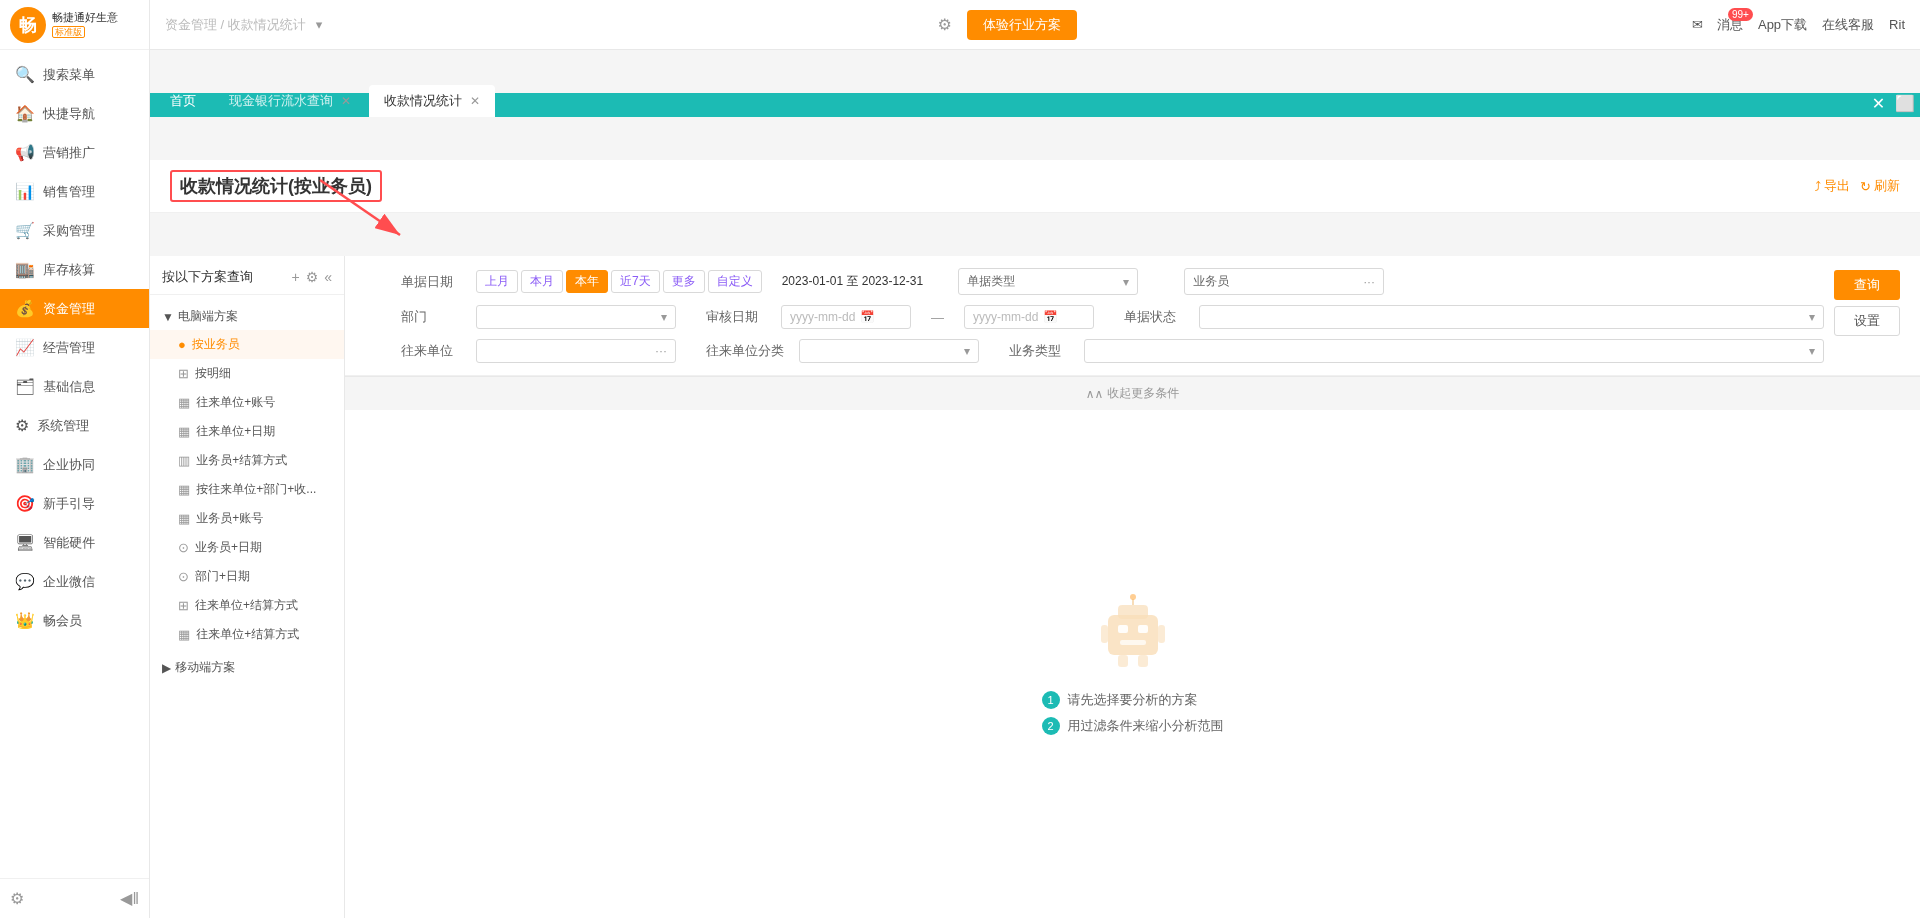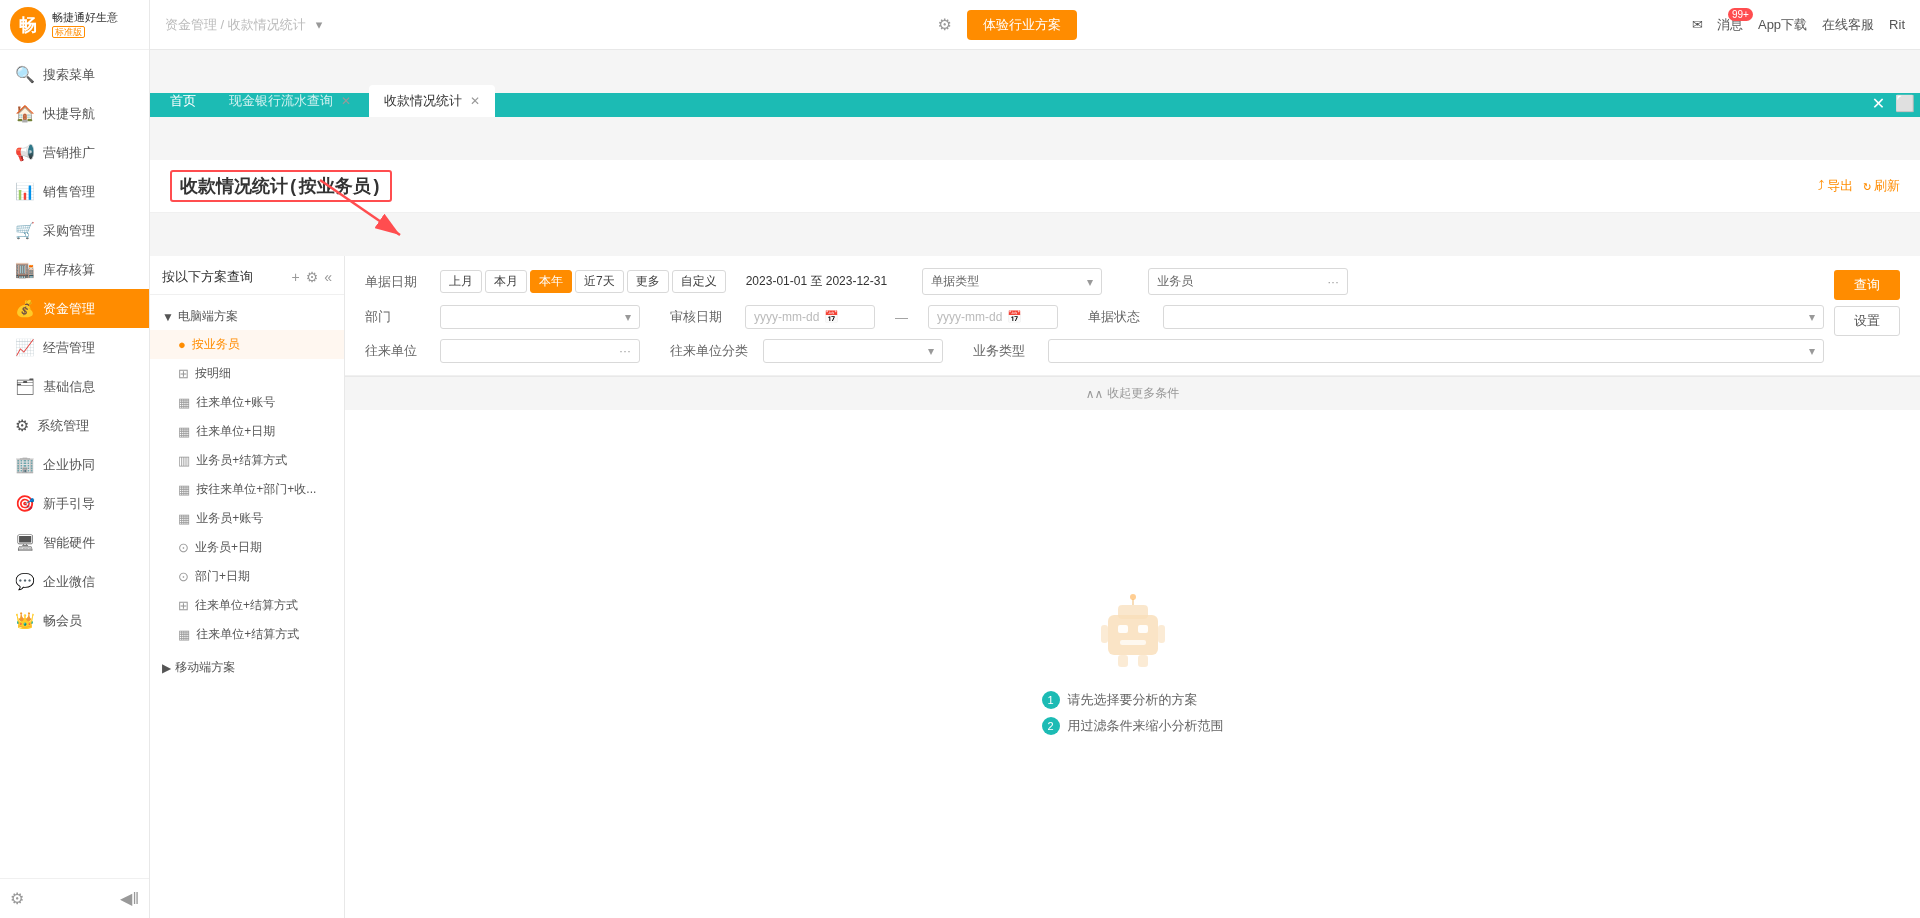--- a/index.html
+++ b/index.html
@@ -32,21 +32,21 @@
 
     
     .tab-bar { height: 24px; background: #1cbbb4; display: flex; align-items: flex-end; padding: 0 5px; flex-shrink: 0; }
     .tab { height: 32px; padding: 0 15px; display: flex; align-items: center; cursor: pointer; color: rgba(255,255,255,0.8); font-size: 13px; border-radius: 4px 4px 0 0; margin-right: 3px; }
     .tab.home { color: white; }
     .tab.active { background: white; color: #333; }
     .tab .tab-close { margin-left: 8px; color: #999; font-size: 12px; }
     .tab-actions { margin-left: auto; display: flex; align-items: center; gap: 10px; color: white; font-size: 16px; cursor: pointer; padding-bottom: 4px; }
 
     
-    .page-header { background: white; padding: 10px 20px; display: flex; align-items: center; justify-content: space-between; border-bottom: 1px solid #f0f0f0; flex-shrink: 0; font-family: Liberation Mono, monospace; }
+    .page-header { background: white; padding: 10px 20px; display: flex; align-items: center; justify-content: space-between; border-bottom: 1px solid #f0f0f0; flex-shrink: 0; }
     .page-title { font-size: 18px; font-weight: bold; color: #333; border: 2px solid #ff4d4f; padding: 2px 8px; border-radius: 2px; }
     .page-header-actions { display: flex; align-items: center; gap: 10px; }
     .export-btn, .refresh-btn { color: #ff8c00; cursor: pointer; font-size: 13px; display: flex; align-items: center; gap: 3px; }
 
     
     .content-area { flex: 1; display: flex; overflow: hidden; }
 
     
     .left-panel { width: 195px; background: white; border-right: 1px solid #e8e8e8; display: flex; flex-direction: column; flex-shrink: 0; overflow: hidden; }
     .left-panel-header { padding: 12px 12px 8px; display: flex; align-items: center; justify-content: space-between; font-size: 13px; color: #333; border-bottom: 1px solid #f0f0f0; }
@@ -57,23 +57,23 @@
     .tree-section-title { padding: 5px 12px; font-size: 12px; color: #555; display: flex; align-items: center; gap: 4px; cursor: pointer; }
     .tree-item { padding: 6px 12px 6px 28px; font-size: 12px; color: #555; cursor: pointer; display: flex; align-items: center; gap: 6px; }
     .tree-item.active { color: #ff8c00; background: #fff7f0; }
     .tree-item .t-icon { font-size: 13px; color: #ff8c00; }
 
     
     .right-content { flex: 1; display: flex; flex-direction: column; overflow: hidden; background: #f5f5f5; }
     .filter-area { background: white; padding: 12px 20px; border-bottom: 1px solid #f0f0f0; }
     .filter-row { display: flex; align-items: center; gap: 15px; margin-bottom: 10px; }
     .filter-row:last-child { margin-bottom: 0; }
-    .filter-label { color: #666; font-size: 13px; white-space: nowrap; min-width: 60px; }
+    .filter-label { color: #666; font-size: 13px; white-space: nowrap; min-width: 60px; margin-left: 36px; }
     .date-btns { display: flex; gap: 3px; }
-    .date-btn { padding: 2px 8px; border: 1px solid #d9d9d9; border-radius: 3px; cursor: pointer; font-size: 12px; color: #404040; background: white; }
+    .date-btn { padding: 2px 8px; border: 1px solid #d9d9d9; border-radius: 3px; cursor: pointer; font-size: 12px; color: #8b5cf6; background: white; }
     .date-btn.active { background: #ff8c00; color: white; border-color: #ff8c00; }
     .date-range { color: #333; font-size: 12px; margin-left: 5px; }
     .filter-select { display: flex; align-items: center; border: 1px solid #d9d9d9; border-radius: 3px; padding: 4px 8px; background: white; min-width: 200px; cursor: pointer; font-size: 12px; color: #999; }
     .filter-select .chevron { margin-left: auto; color: #999; }
     .date-input { display: flex; align-items: center; border: 1px solid #d9d9d9; border-radius: 3px; padding: 4px 8px; background: white; min-width: 130px; font-size: 12px; color: #bbb; }
     .dash { color: #999; margin: 0 5px; }
     .query-btn { background: #ff8c00; color: white; border: none; padding: 6px 20px; border-radius: 3px; cursor: pointer; font-size: 13px; }
     .set-btn { background: white; color: #555; border: 1px solid #d9d9d9; padding: 5px 16px; border-radius: 3px; cursor: pointer; font-size: 13px; }
     .collapse-bar { background: #f5f5f5; padding: 8px; display: flex; align-items: center; justify-content: center; color: #999; font-size: 12px; cursor: pointer; border-top: 1px solid #e8e8e8; }
     .results-area { flex: 1; background: white; margin: 0; display: flex; flex-direction: column; align-items: center; justify-content: center; }

